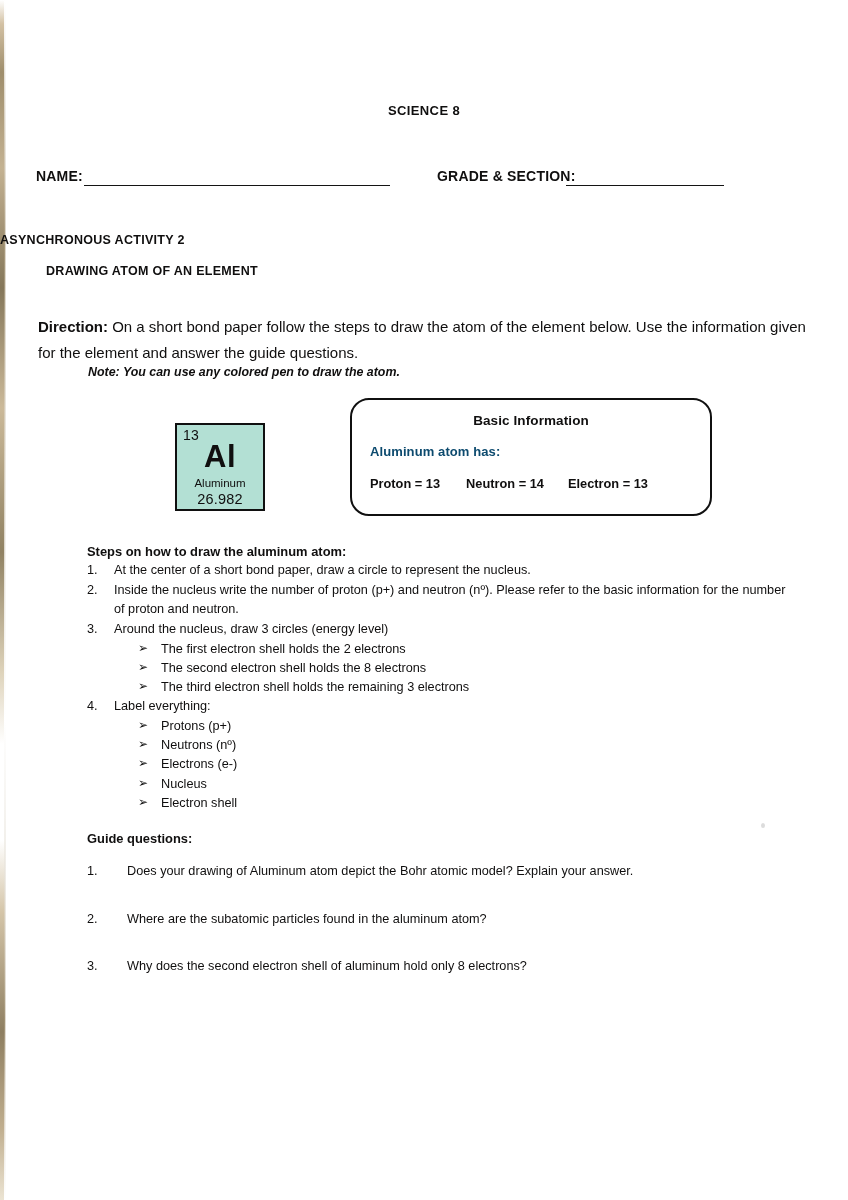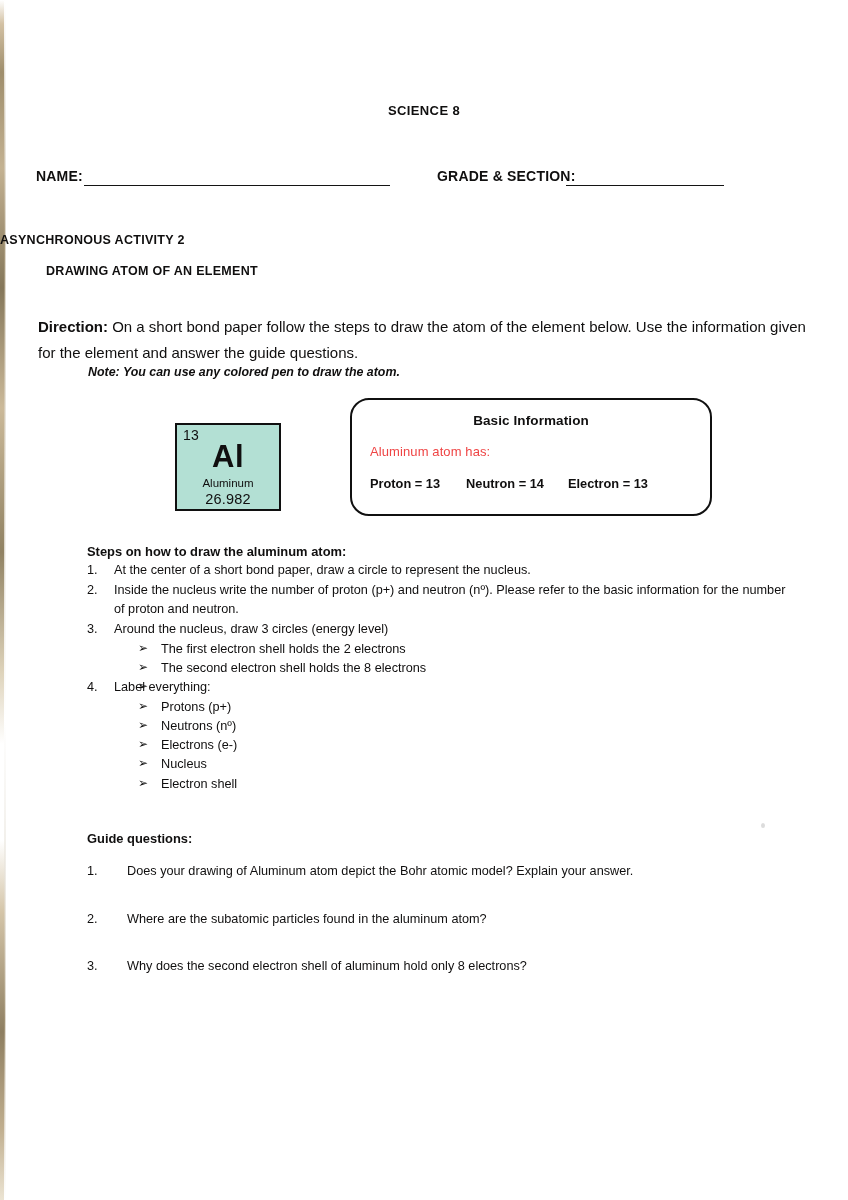--- a/index.html
+++ b/index.html
@@ -114,21 +114,21 @@
     font-size: 12.4px;
     font-weight: bold;
     font-style: italic;
   }
 
   
   .element-tile {
     position: absolute;
     left: 175px;
     top: 423px;
-    width: 106px;
+    width: 90px;
     height: 88px;
     background: #b3e0d4;
     border: 2.2px solid #101010;
     box-sizing: border-box;
     text-align: center;
   }
   .el-number {
     position: absolute;
     left: 6px;
     top: 2px;
@@ -182,22 +182,22 @@
     text-align: center;
     font-size: 13.5px;
     font-weight: bold;
     letter-spacing: .1px;
   }
   .info-sub {
     position: absolute;
     left: 18px;
     top: 44px;
     font-size: 13px;
-    font-weight: normal;
-    color: #ef4444;
+    font-weight: bold;
+    color: #0c4a6e;
     letter-spacing: .1px;
   }
   .info-stats {
     position: absolute;
     left: 18px;
     top: 76px;
     width: 330px;
     font-size: 12.8px;
     font-weight: bold;
     display: flex;
@@ -346,21 +346,21 @@
         <span class="num">2.</span>
         <span class="text">Inside the nucleus write the number of proton (p+) and neutron (nº). Please refer to the basic information for the number of proton and neutron.</span>
       </div>
       <div class="step">
         <span class="num">3.</span>
         <span class="text">Around the nucleus, draw 3 circles (energy level)</span>
       </div>
       <div class="sublist">
         <div class="subitem"><span class="arrow">➢</span><span>The first electron shell holds the 2 electrons</span></div>
         <div class="subitem"><span class="arrow">➢</span><span>The second electron shell holds the 8 electrons</span></div>
-        <div class="subitem"><span class="arrow">➢</span></div>
+        <div class="subitem"><span class="arrow">➢</span><span>The third electron shell holds the remaining 3 electrons</span></div>
       </div>
       <div class="step">
         <span class="num">4.</span>
         <span class="text">Label everything:</span>
       </div>
       <div class="sublist">
         <div class="subitem"><span class="arrow">➢</span><span>Protons (p+)</span></div>
         <div class="subitem"><span class="arrow">➢</span><span>Neutrons (nº)</span></div>
         <div class="subitem"><span class="arrow">➢</span><span>Electrons (e-)</span></div>
         <div class="subitem"><span class="arrow">➢</span><span>Nucleus</span></div>

